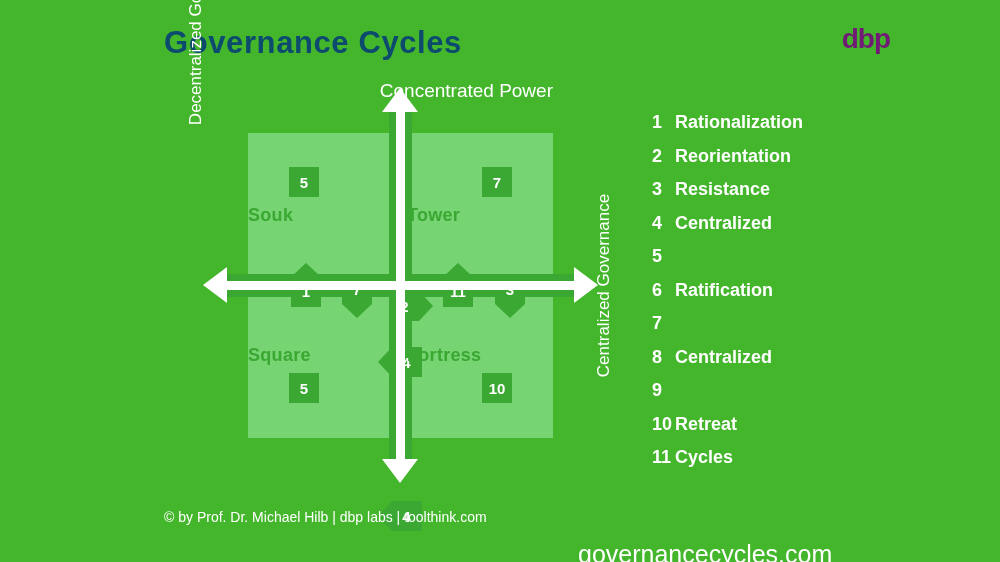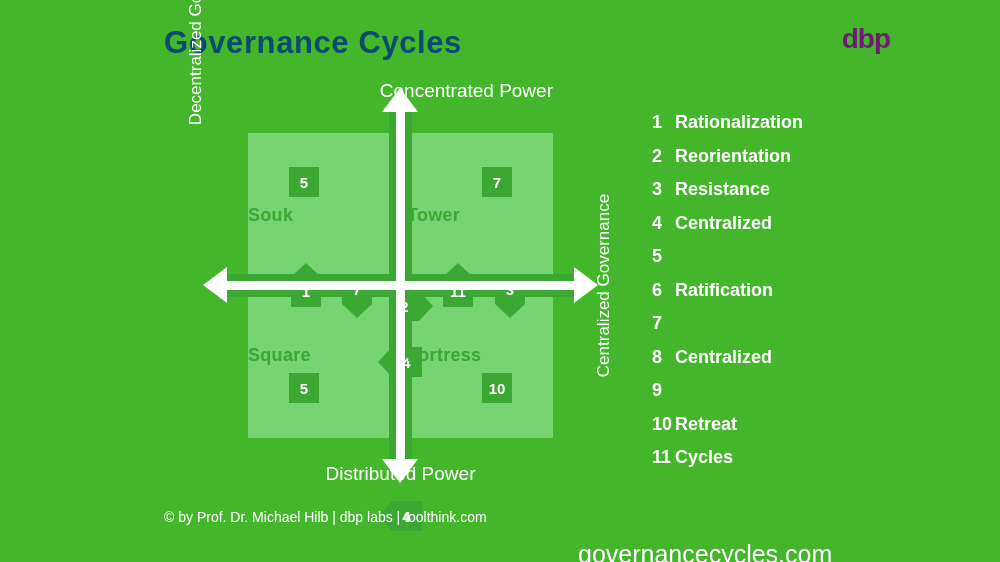--- a/index.html
+++ b/index.html
@@ -274,21 +274,20 @@
 </style>
 </head>
 <body>
 
 <div id="stage">
 
   <div class="title">Governance Cycles</div>
   <div class="logo">dbp</div>
 
   <div class="cap-top">Concentrated Power</div>
-  <div class="cap-bottom">Distributed Power</div>
   <div class="cap-left">Decentralized Governance</div>
   <div class="cap-right">Centralized Governance</div>
 
   <div class="matrix">
 
     <div class="quad quad-tl"></div>
     <div class="quad quad-tr"></div>
     <div class="quad quad-bl"></div>
     <div class="quad quad-br"></div>
 

